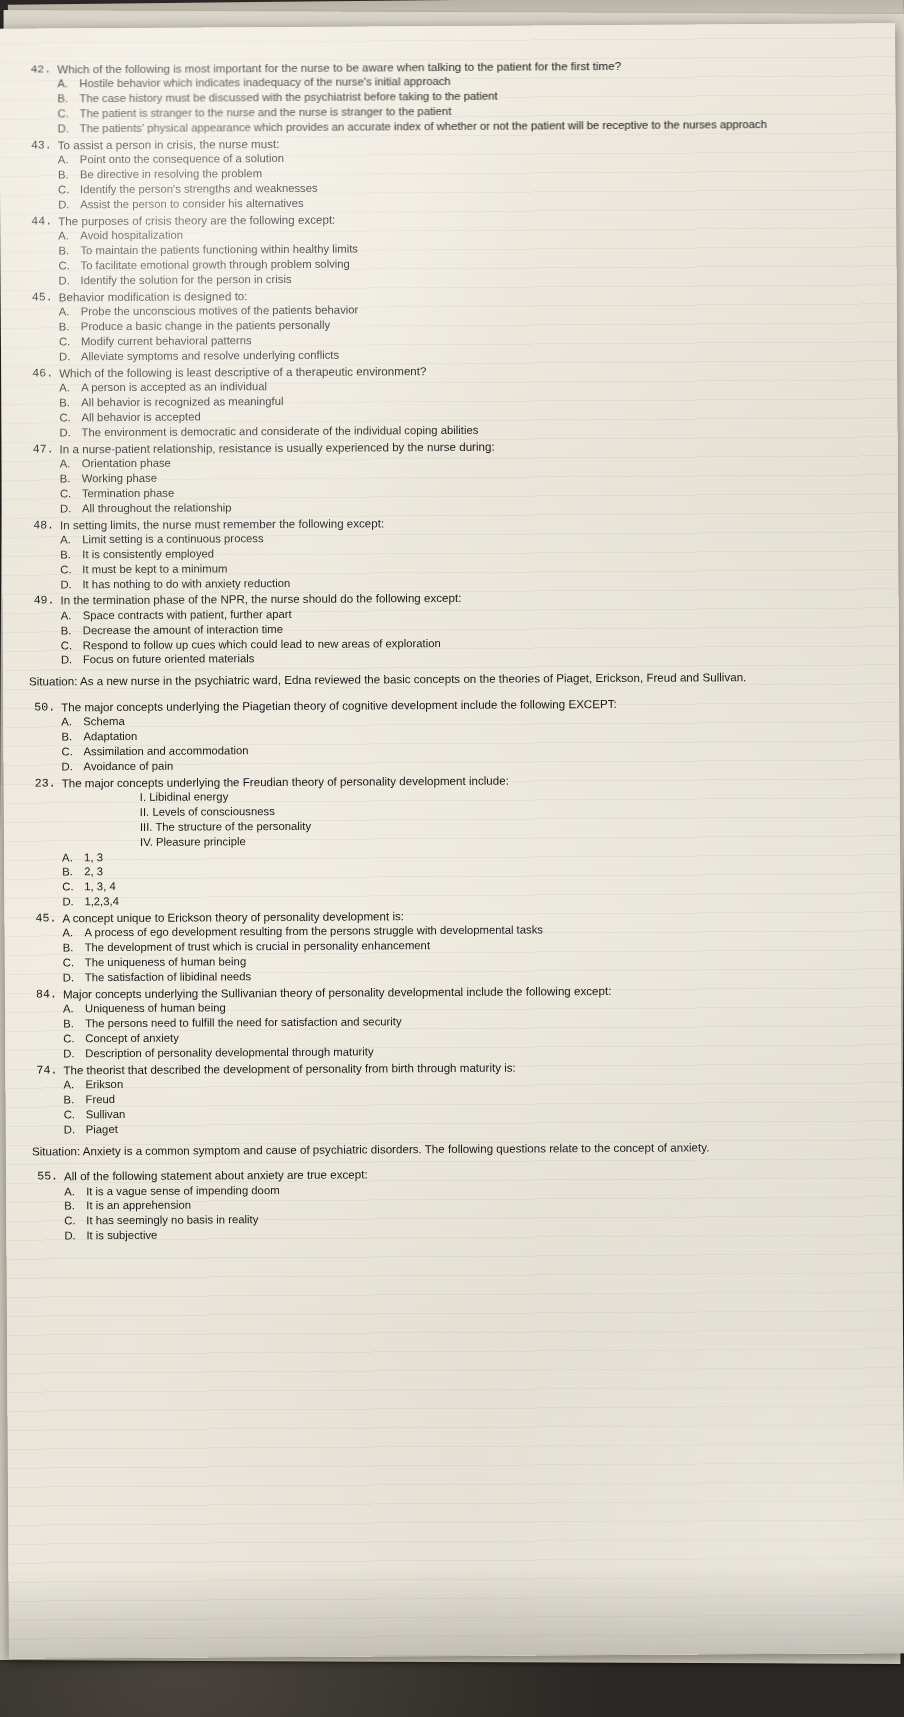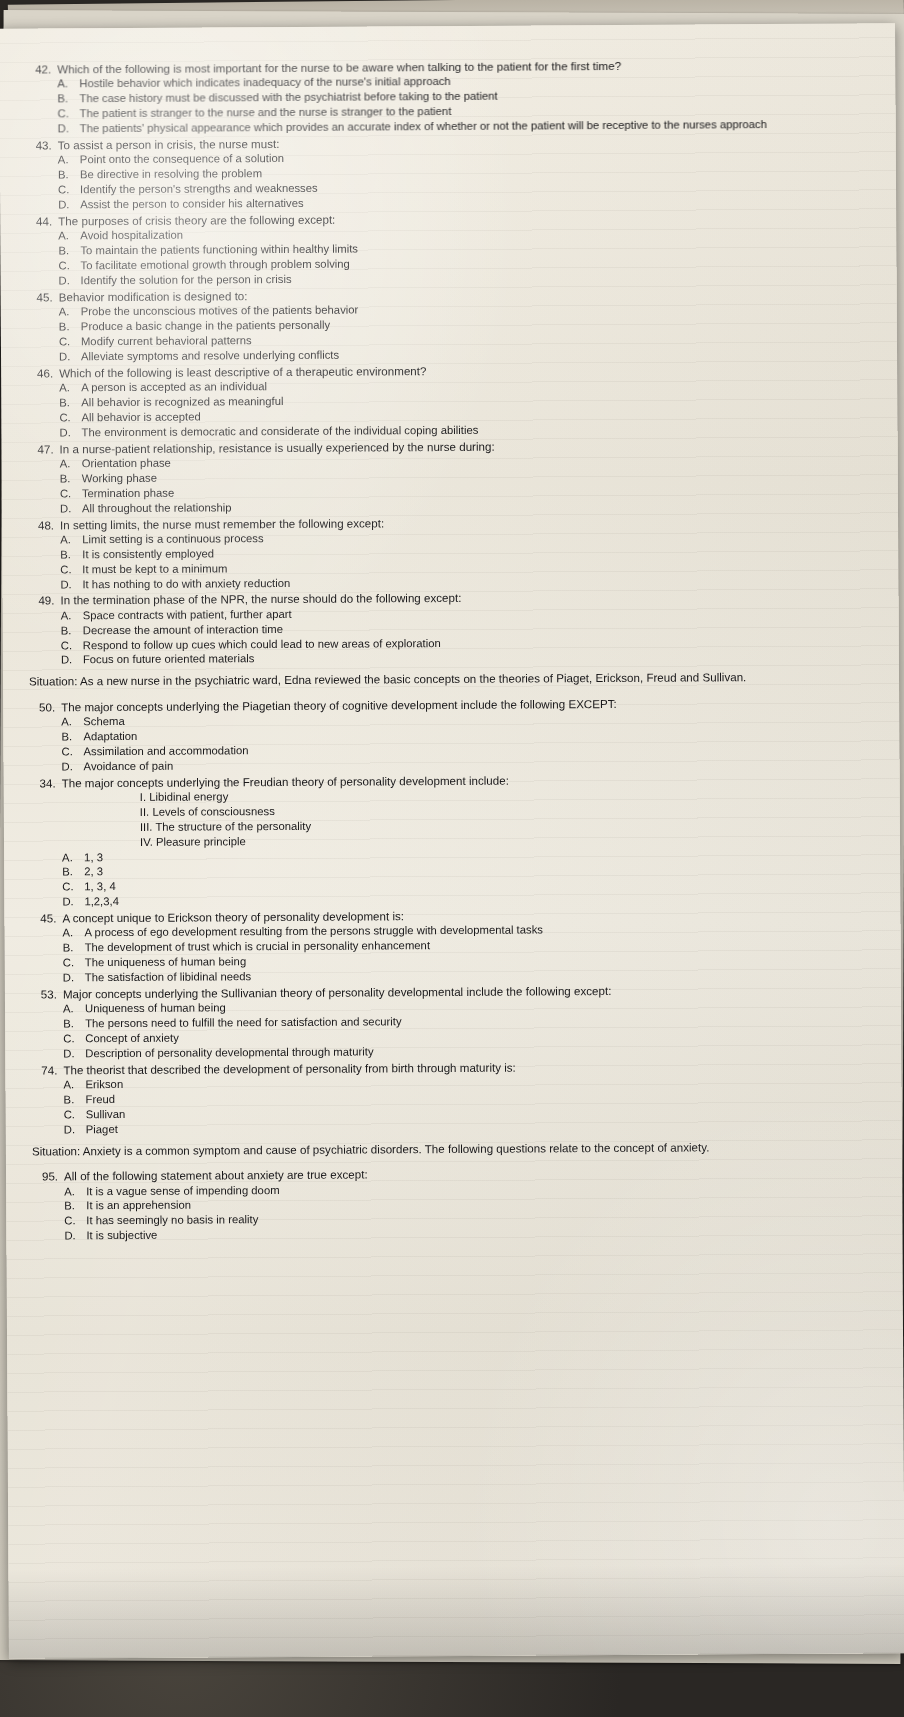--- a/index.html
+++ b/index.html
@@ -103,20 +103,21 @@
   .q {
     display: flex;
     margin-top: 1px;
   }
   .q-num {
     width: 26px;
     flex: 0 0 26px;
     text-align: right;
     padding-right: 6px;
     font-size: 11.6px;
+    font-family: Liberation Mono, monospace;
   }
   .q-text {
     flex: 1;
     font-size: 11.6px;
   }
   .opt {
     display: flex;
     margin-left: 32px;
   }
   .opt-let {
@@ -341,21 +342,21 @@
       <div class="opt">
         <div class="opt-let">C.</div>
         <div class="opt-text">Assimilation and accommodation</div>
       </div>
       <div class="opt">
         <div class="opt-let">D.</div>
         <div class="opt-text">Avoidance of pain</div>
       </div>
 
       <div class="q">
-        <div class="q-num">34.</div>
+        <div class="q-num">23.</div>
         <div class="q-text">The major concepts underlying the Freudian theory of personality development include:</div>
       </div>
       <div class="roman">I. Libidinal energy</div>
       <div class="roman">II. Levels of consciousness</div>
       <div class="roman">III. The structure of the personality</div>
       <div class="roman">IV. Pleasure principle</div>
       <div class="opt">
         <div class="opt-let">A.</div>
         <div class="opt-text">1, 3</div>
       </div>
@@ -387,21 +388,21 @@
       <div class="opt">
         <div class="opt-let">C.</div>
         <div class="opt-text">The uniqueness of human being</div>
       </div>
       <div class="opt">
         <div class="opt-let">D.</div>
         <div class="opt-text">The satisfaction of libidinal needs</div>
       </div>
 
       <div class="q">
-        <div class="q-num">53.</div>
+        <div class="q-num">84.</div>
         <div class="q-text">Major concepts underlying the Sullivanian theory of personality developmental include the following except:</div>
       </div>
       <div class="opt">
         <div class="opt-let">A.</div>
         <div class="opt-text">Uniqueness of human being</div>
       </div>
       <div class="opt">
         <div class="opt-let">B.</div>
         <div class="opt-text">The persons need to fulfill the need for satisfaction and security</div>
       </div>
@@ -433,21 +434,21 @@
       <div class="opt">
         <div class="opt-let">D.</div>
         <div class="opt-text">Piaget</div>
       </div>
 
       <div class="situation">Situation: Anxiety is a common symptom and cause of psychiatric disorders. The following questions relate to the concept of anxiety.</div>
 
       <div class="gap"></div>
 
       <div class="q">
-        <div class="q-num">95.</div>
+        <div class="q-num">55.</div>
         <div class="q-text">All of the following statement about anxiety are true except:</div>
       </div>
       <div class="opt">
         <div class="opt-let">A.</div>
         <div class="opt-text">It is a vague sense of impending doom</div>
       </div>
       <div class="opt">
         <div class="opt-let">B.</div>
         <div class="opt-text">It is an apprehension</div>
       </div>

